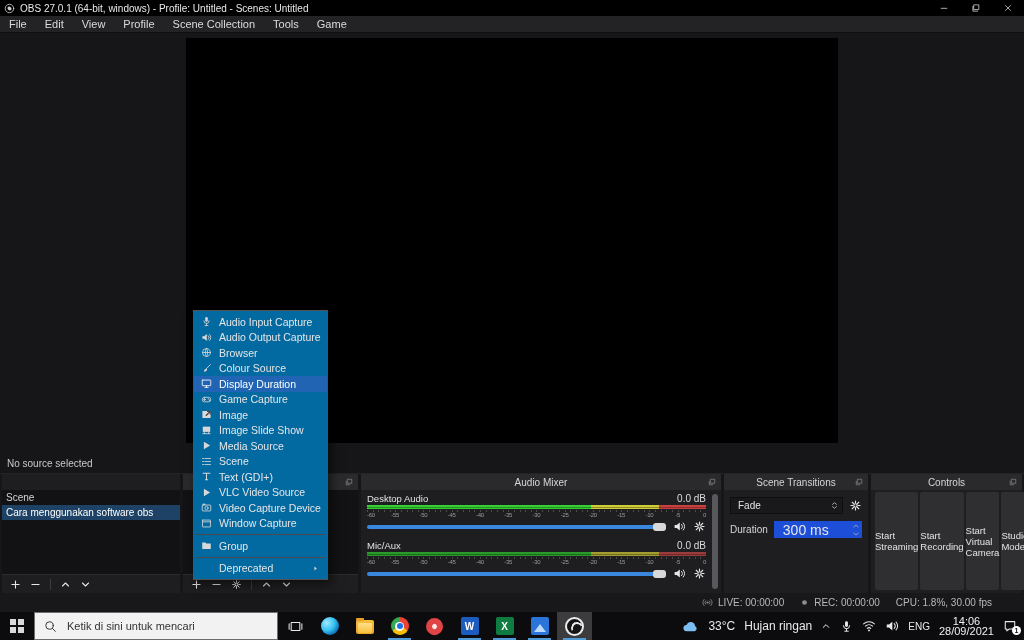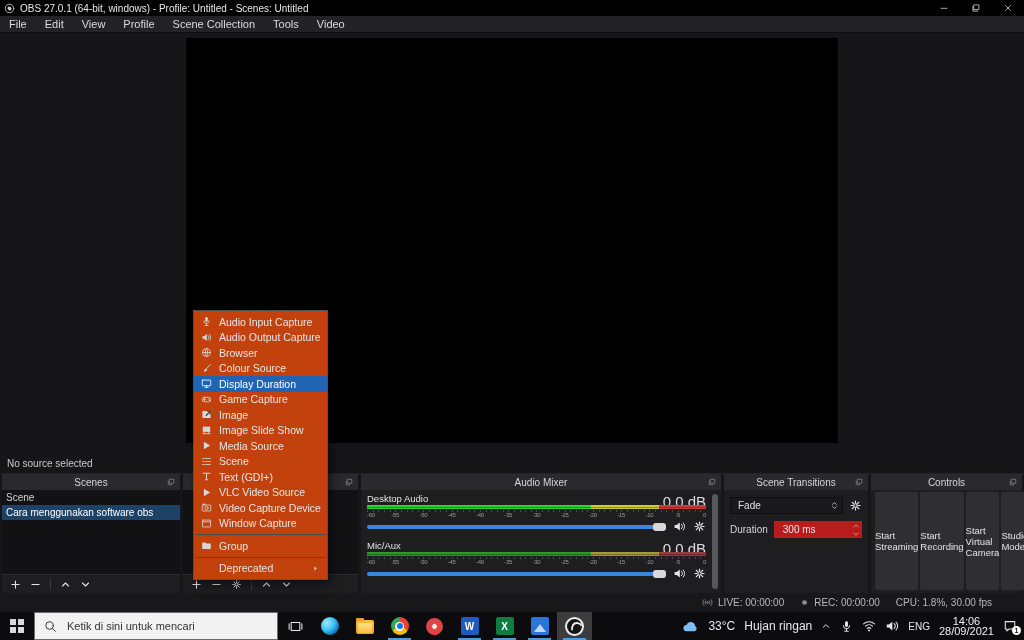--- a/index.html
+++ b/index.html
@@ -41,21 +41,21 @@
   .scene-row{height:15px;line-height:15px;font-size:10px;color:#d2d2d2;padding-left:4px;white-space:nowrap}
   .scene-row.sel{background:#1d4265;color:#fff}
   .dock-toolbar{position:absolute;left:0;bottom:0;right:0;height:18px;border-top:1px solid #2c2c2e;
     display:flex;align-items:center;gap:9px;padding-left:8px;color:#c9c9c9}
   .tool-sep{width:1px;height:11px;background:#3c3c3e}
 
   
   .mix-body{position:absolute;left:6px;right:15px;top:19px}
   .chan{margin-bottom:6px}
   .chan-top{display:flex;justify-content:space-between;font-size:9.5px;color:#e4e4e4;height:12px}
-  .chan-db{font-size:15px;color:#dcdcdc}
+  .chan-db{font-size:10px;color:#dcdcdc}
   .meter{height:4px;position:relative}
   .meter::after{content:'';position:absolute;left:0;right:0;top:2px;height:1px;background:rgba(0,0,0,.3)}
   .meter.bright{background:linear-gradient(90deg,#33cf33 0,#33cf33 66%,#cfcb39 66%,#cfcb39 86%,#c94040 86%,#c94040 100%)}
   .meter.dim{background:linear-gradient(90deg,#2a9b2a 0,#2a9b2a 66%,#a39e31 66%,#a39e31 86%,#9c3b3b 86%,#9c3b3b 100%)}
   .tickrow{position:relative;height:9px;margin-top:1px;
     background-image:repeating-linear-gradient(90deg,#4c4c4e 0 1px,transparent 1px calc(100%/60));
     background-size:100% 2px;background-repeat:no-repeat}
   .tick{position:absolute;top:2px;font-size:6px;color:#9a9a9a;letter-spacing:-.3px}
   .chan-ctl{display:flex;align-items:center;gap:7px;height:15px}
   .slider{flex:1;height:4px;background:#3a87e0;border-radius:2px;position:relative}
@@ -64,31 +64,31 @@
   .mix-scroll{position:absolute;right:3px;top:20px;bottom:4px;width:6px;border-radius:3px;background:#56585c}
 
   
   .tr-body{position:absolute;left:0;right:0;top:16px;bottom:0;padding:7px 6px;box-sizing:border-box}
   .tr-row1{display:flex;align-items:center;gap:6px}
   .tr-select{flex:1;height:17px;background:#19191b;border:1px solid #0e0e0e;display:flex;align-items:center;
     font-size:10px;color:#e2e2e2;padding:0 3px 0 7px;box-sizing:border-box}
   .tr-spin{margin-left:auto;color:#b4b4b4;display:flex;flex-direction:column;gap:0}
   .tr-row2{display:flex;align-items:center;margin-top:7px;gap:6px}
   .tr-label{font-size:10px;color:#d6d6d6}
-  .tr-spinbox{flex:1;height:17px;background:#b91c1c;display:flex;align-items:center;font-size:10px;
+  .tr-spinbox{flex:1;height:17px;background:#1d4ed8;display:flex;align-items:center;font-size:14px;
     color:#e8e8e8;padding-left:9px;position:relative;box-sizing:border-box}
   .tr-spinarrows{position:absolute;right:2px;top:1px;color:#b4b4b4;display:flex;flex-direction:column}
 
   
   .ctl-body{position:absolute;left:4px;right:4px;top:16px;bottom:3px;display:flex;flex-direction:row;gap:2px;padding-top:2px}
   .ctl-btn{flex:1;background:#2f2f31;border-radius:2px;font-size:9.5px;color:#e4e4e4;
     display:flex;align-items:center;justify-content:center}
 
   
-  #contextmenu{position:absolute;left:193px;top:310px;width:135px;background:#c2410c;
+  #contextmenu{position:absolute;left:193px;top:310px;width:135px;background:#0369a1;
     border:1px solid #525255;box-shadow:3px 4px 10px rgba(0,0,0,.55);padding:3px 0;z-index:60;box-sizing:border-box}
   .cm-item{display:flex;align-items:center;height:15.5px;padding:0 7px 0 6px;gap:7px;font-size:10.5px;color:#e6e6e6;white-space:nowrap}
   .cm-item .cm-icon{width:12px;height:12px;display:flex;align-items:center;justify-content:center;color:#d8d8d8;flex:0 0 12px}
   .cm-item.sel{background:#2264b4;color:#fff}
   .cm-item.sel .cm-icon{color:#fff}
   .cm-sep{height:1px;background:#4a4a4d;margin:3px 1px}
   .cm-arrow{margin-left:auto;color:#cfcfcf;display:flex}
 
   
   #statusbar{position:absolute;left:0;top:593px;width:1024px;height:19px;background:#18181a;
@@ -170,37 +170,28 @@
     </div>
   </div>
 
   <div id="menubar">
       <div class="mb-item">File</div>
       <div class="mb-item">Edit</div>
       <div class="mb-item">View</div>
       <div class="mb-item">Profile</div>
       <div class="mb-item">Scene Collection</div>
       <div class="mb-item">Tools</div>
-      <div class="mb-item">Video</div>
+      <div class="mb-item">Game</div>
     </div>
 
   <div id="main">
     <div id="preview"></div>
     <div id="nosource">No source selected</div>
 
     <div class="dock" id="dock-scenes">
-      <div class="dock-header">
-        <span>Scenes</span>
-        <span class="dock-float">
-            <svg width="8" height="8" viewBox="0 0 16 16" fill="none" stroke="currentColor" stroke-width="1.2" stroke-linecap="round" stroke-linejoin="round">
-              <rect x="5.5" y="2.5" width="8" height="8"></rect>
-              <path d="M2.5 6.5v7h7"></path>
-            </svg>
-          </span>
-      </div>
       <div class="scene-list" id="scenelist">
           <div class="scene-row">Scene</div>
           <div class="scene-row sel">Cara menggunakan software obs</div>
         </div>
       <div class="dock-toolbar">
         <span class="icon-btn">
             <svg width="11" height="11" viewBox="0 0 16 16" fill="none" stroke="currentColor" stroke-width="1.5" stroke-linecap="round" stroke-linejoin="round">
               <path d="M8 2.8v10.4M2.8 8h10.4" stroke-width="1.6"></path>
             </svg>
           </span>

